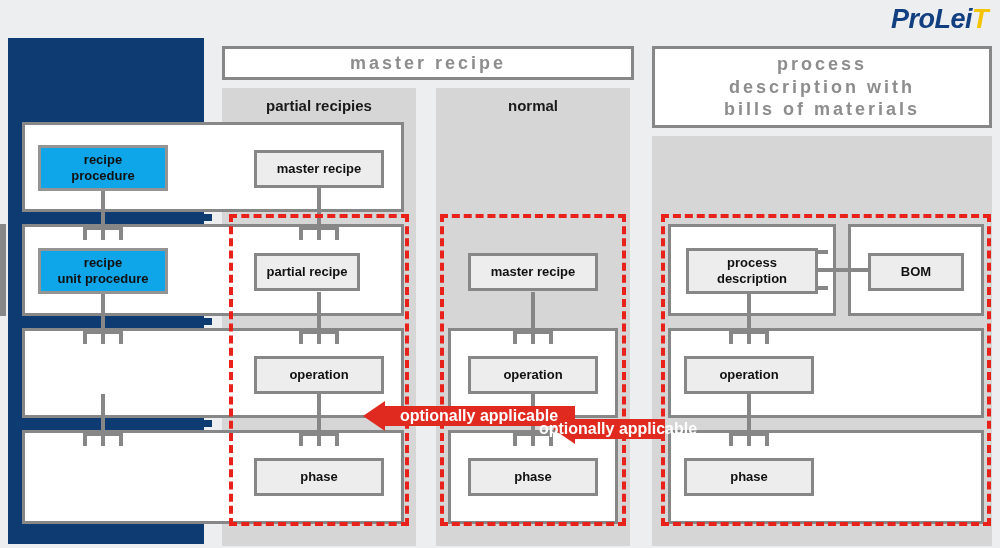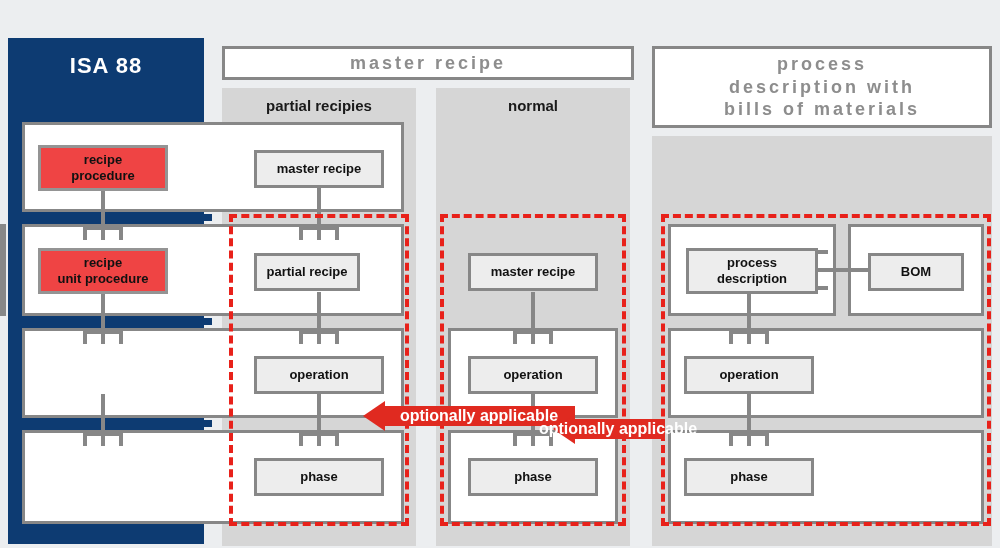--- a/index.html
+++ b/index.html
@@ -97,21 +97,21 @@
   
   .node{
     position:absolute;
     border:3px solid #878787;
     box-sizing:border-box;
     display:flex; align-items:center; justify-content:center;
     text-align:center;
     font-size:13px; font-weight:bold; color:#111;
     line-height:1.2;
   }
-  .node.dark{ background:#ef4444; color:#111; border-color:#949494;}
+  .node.dark{ background:#0ea5e9; color:#111; border-color:#949494;}
   .node.light{ background:#ededed;}
 
   
   .vline{ position:absolute; width:4px; background:#878787;}
   .hline{ position:absolute; height:4px; background:#878787;}
 
   
   .fork{ position:absolute; width:40px; height:14px;}
   .fork .bar{ position:absolute; left:0; top:0; width:40px; height:4px; background:#878787;}
   .fork .s1 { position:absolute; left:0;  top:0; width:4px; height:14px; background:#878787;}
@@ -156,23 +156,25 @@
   #arrow2 .head{ left:0; }
   #arrow2 .body{ left:18px; width:94px;}
 
   .txt{ user-select:none; }
 </style>
 </head>
 <body>
 
 <div id="stage">
 
+  <div class="logo">
+    <span>ProLei</span><span class="dot">T</span>
+  </div>
 
   <div class="isa-panel"></div>
-  <div class="isa-title txt">ISA 88</div>
 
   <div class="hdr-box txt" id="hdr-master">master recipe</div>
   <div class="hdr-box txt" id="hdr-process" style="white-space:pre-line;">process
 description with
 bills of materials</div>
 
   <div class="subcol txt" id="col-partial">partial recipies</div>
   <div class="subcol txt" id="col-normal">normal</div>
   <div class="subcol" id="col-process"></div>
 

